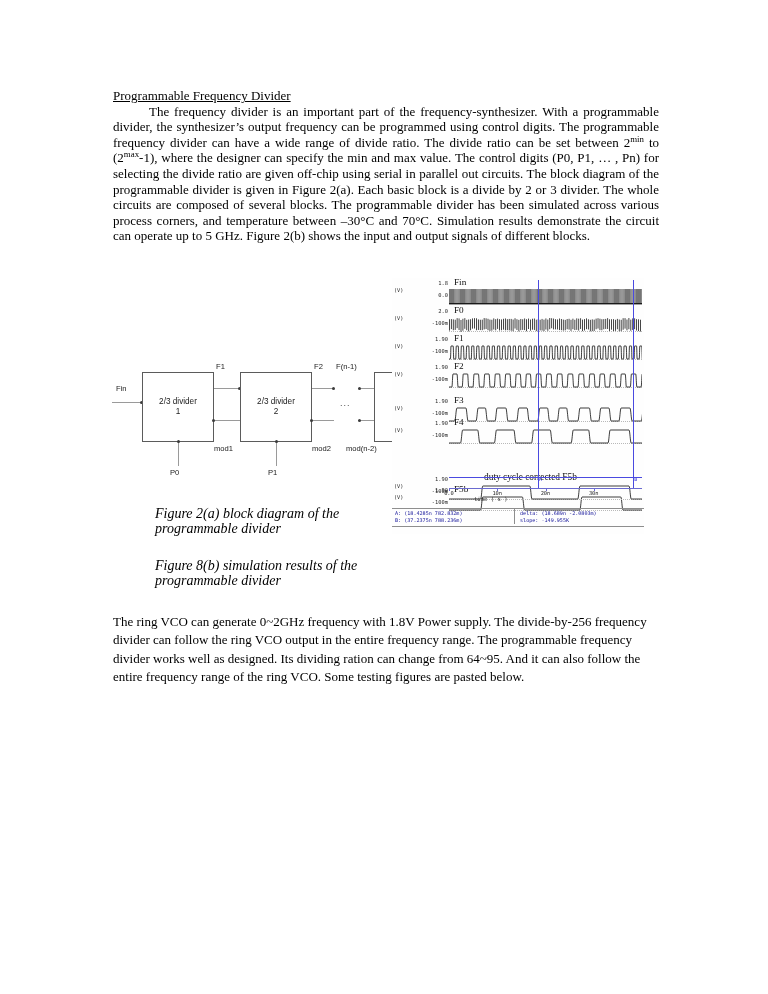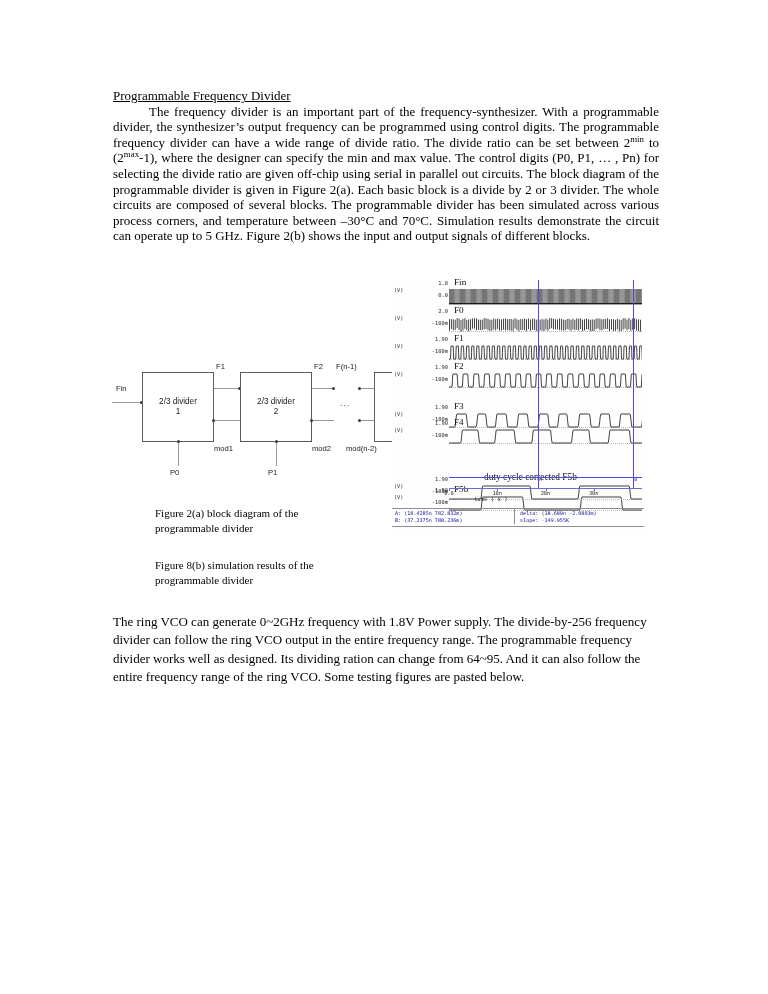--- a/index.html
+++ b/index.html
@@ -110,23 +110,24 @@
     font-family: "Liberation Sans", sans-serif;
     font-size: 7.8px;
     color: #1a1a1a;
     white-space: nowrap;
   }
   .vdd-lbl sub { font-size: 0.62em; vertical-align: baseline; }
 
   
   .caption {
     position: absolute;
-    font-size: 11px;
+    font-size: 14px;
     line-height: 15.2px;
     width: 210px;
+    font-style: italic;
   }
   .cap-a { left: 155px; top: 234px; }
   .cap-b { left: 155px; top: 286px; }
 
   
   .scope {
     position: absolute;
     left: 392px;
     top: 6px;
     width: 252px;
@@ -668,21 +669,21 @@
             <div class="ytick" style="top: 12px;">-100m</div>
             <div class="yunit" style="top: 7px;">(V)</div>
             <div class="sig-label" style="top: -3px;">F2</div>
             <div class="baseline" style="top: 23px;"></div>
             <div class="trace-box" style="top: 8px;">
               <svg width="193" height="17">
                 <path d="M0,15.0 L2.9,15.0 C3.3,15.0 3.6,2.0 4.0,2.0 L8.0,2.0 C8.4,2.0 8.7,15.0 9.1,15.0 L13.2,15.0 C13.6,15.0 13.9,2.0 14.3,2.0 L18.6,2.0 C19.0,2.0 19.3,15.0 19.7,15.0 L24.0,15.0 C24.4,15.0 24.7,2.0 25.1,2.0 L29.4,2.0 C29.9,2.0 30.1,15.0 30.6,15.0 L34.6,15.0 C35.1,15.0 35.3,2.0 35.8,2.0 L40.0,2.0 C40.5,2.0 40.7,15.0 41.2,15.0 L45.3,15.0 C45.7,15.0 46.0,2.0 46.4,2.0 L50.5,2.0 C51.0,2.0 51.2,15.0 51.7,15.0 L55.6,15.0 C56.1,15.0 56.3,2.0 56.8,2.0 L60.9,2.0 C61.4,2.0 61.6,15.0 62.0,15.0 L66.2,15.0 C66.6,15.0 66.8,2.0 67.3,2.0 L71.2,2.0 C71.7,2.0 71.9,15.0 72.4,15.0 L76.3,15.0 C76.8,15.0 77.0,2.0 77.5,2.0 L81.3,2.0 C81.8,2.0 82.0,15.0 82.5,15.0 L86.4,15.0 C86.9,15.0 87.1,2.0 87.6,2.0 L91.6,2.0 C92.1,2.0 92.3,15.0 92.7,15.0 L96.7,15.0 C97.2,15.0 97.4,2.0 97.9,2.0 L102.0,2.0 C102.5,2.0 102.7,15.0 103.2,15.0 L107.5,15.0 C108.0,15.0 108.2,2.0 108.7,2.0 L112.8,2.0 C113.2,2.0 113.5,15.0 113.9,15.0 L118.1,15.0 C118.5,15.0 118.7,2.0 119.2,2.0 L123.5,2.0 C124.0,2.0 124.2,15.0 124.7,15.0 L129.0,15.0 C129.4,15.0 129.7,2.0 130.1,2.0 L134.4,2.0 C134.9,2.0 135.1,15.0 135.6,15.0 L139.7,15.0 C140.2,15.0 140.4,2.0 140.9,2.0 L145.1,2.0 C145.5,2.0 145.8,15.0 146.2,15.0 L150.1,15.0 C150.6,15.0 150.8,2.0 151.3,2.0 L155.2,2.0 C155.7,2.0 155.9,15.0 156.4,15.0 L160.4,15.0 C160.9,15.0 161.1,2.0 161.6,2.0 L165.9,2.0 C166.4,2.0 166.6,15.0 167.1,15.0 L171.2,15.0 C171.7,15.0 171.9,2.0 172.4,2.0 L176.2,2.0 C176.7,2.0 176.9,15.0 177.4,15.0 L181.3,15.0 C181.8,15.0 182.0,2.0 182.5,2.0 L186.7,2.0 C187.2,2.0 187.4,15.0 187.9,15.0 L192.1,15.0 C192.6,15.0 192.8,2.0 193.2,2.0" fill="none" stroke="#1a1a1a" stroke-width="0.85"></path>
               </svg>
             </div>
           </div>
-          <div class="panel" style="top: 126px;">
+          <div class="panel" style="top: 120px;">
             <div class="ytick" style="top: 0px;">1.90</div>
             <div class="ytick" style="top: 12px;">-100m</div>
             <div class="yunit" style="top: 7px;">(V)</div>
             <div class="sig-label" style="top: -3px;">F3</div>
             <div class="baseline" style="top: 23px;"></div>
             <div class="trace-box" style="top: 8px;">
               <svg width="193" height="17">
                 <path d="M0,15.0 L5.7,15.0 C6.6,15.0 7.1,2.0 7.9,2.0 L16.9,2.0 C17.7,2.0 18.2,15.0 19.1,15.0 L27.0,15.0 C27.9,15.0 28.4,2.0 29.2,2.0 L36.3,2.0 C37.2,2.0 37.6,15.0 38.5,15.0 L46.0,15.0 C46.9,15.0 47.3,2.0 48.2,2.0 L56.8,2.0 C57.7,2.0 58.2,15.0 59.0,15.0 L67.7,15.0 C68.6,15.0 69.0,2.0 69.9,2.0 L78.0,2.0 C78.9,2.0 79.3,15.0 80.2,15.0 L88.7,15.0 C89.6,15.0 90.0,2.0 90.9,2.0 L98.4,2.0 C99.3,2.0 99.7,15.0 100.6,15.0 L108.3,15.0 C109.2,15.0 109.6,2.0 110.5,2.0 L117.5,2.0 C118.4,2.0 118.8,15.0 119.7,15.0 L128.8,15.0 C129.7,15.0 130.2,2.0 131.0,2.0 L140.3,2.0 C141.2,2.0 141.6,15.0 142.5,15.0 L149.7,15.0 C150.6,15.0 151.1,2.0 151.9,2.0 L159.9,2.0 C160.8,2.0 161.2,15.0 162.1,15.0 L169.9,15.0 C170.8,15.0 171.2,2.0 172.1,2.0 L180.9,2.0 C181.8,2.0 182.3,15.0 183.1,15.0 L192.3,15.0 C193.2,15.0 193.6,2.0 194.5,2.0" fill="none" stroke="#1a1a1a" stroke-width="0.85"></path>
               </svg>
             </div>

